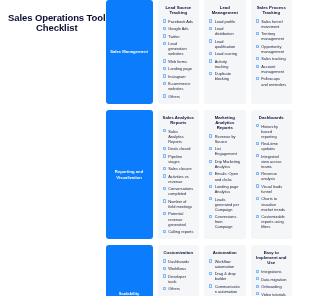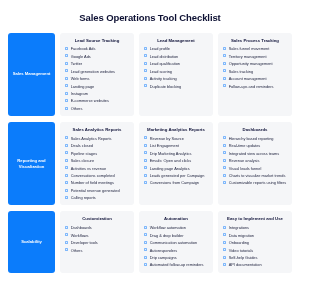--- a/index.html
+++ b/index.html
@@ -5,21 +5,21 @@
   * { box-sizing: border-box; margin: 0; padding: 0; }
   html, body {
     width: 300px; height: 296px;
     background: #ffffff;
     font-family: "Liberation Sans", sans-serif;
     overflow: hidden;
   }
   .page {
     width: 300px; height: 296px;
     padding: 0 8px;
-    display: flex; flex-direction: column;
+    display: flex; 
   }
   .title {
     text-align: center;
     color: #0d1033;
     font-size: 9.5px;
     font-weight: bold;
     letter-spacing: -0.1px;
     padding: 13px 0 10px 0;
     line-height: 1;
   }

